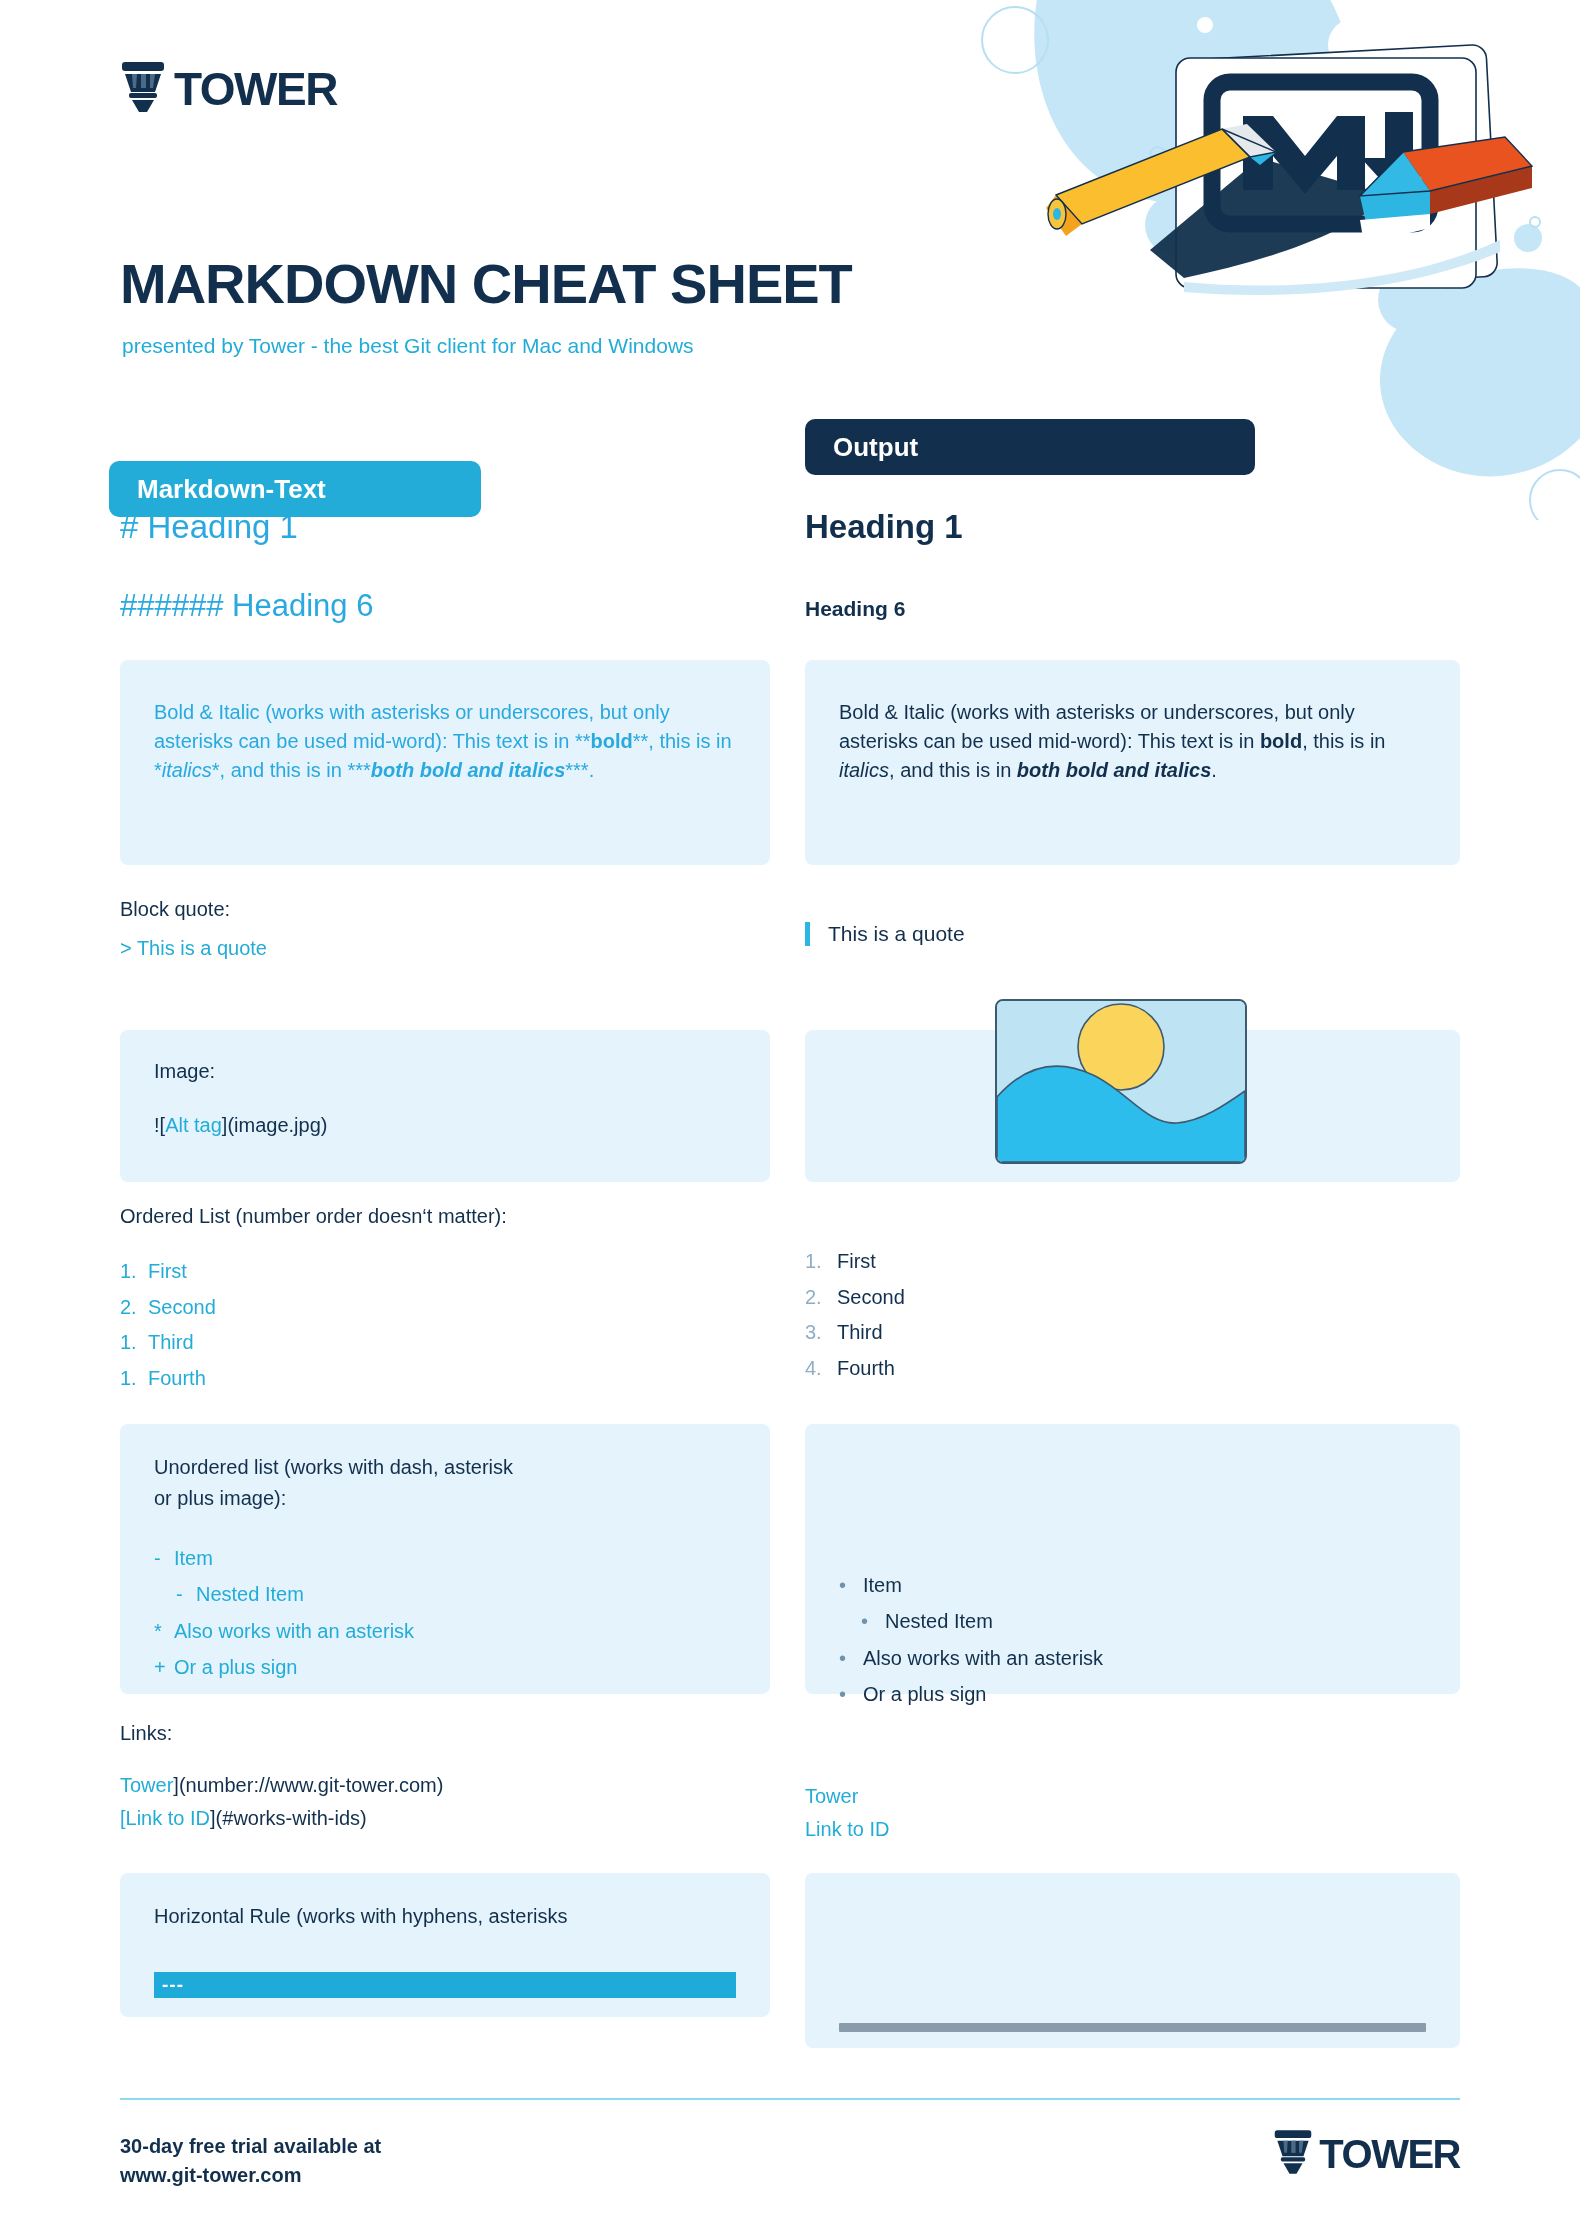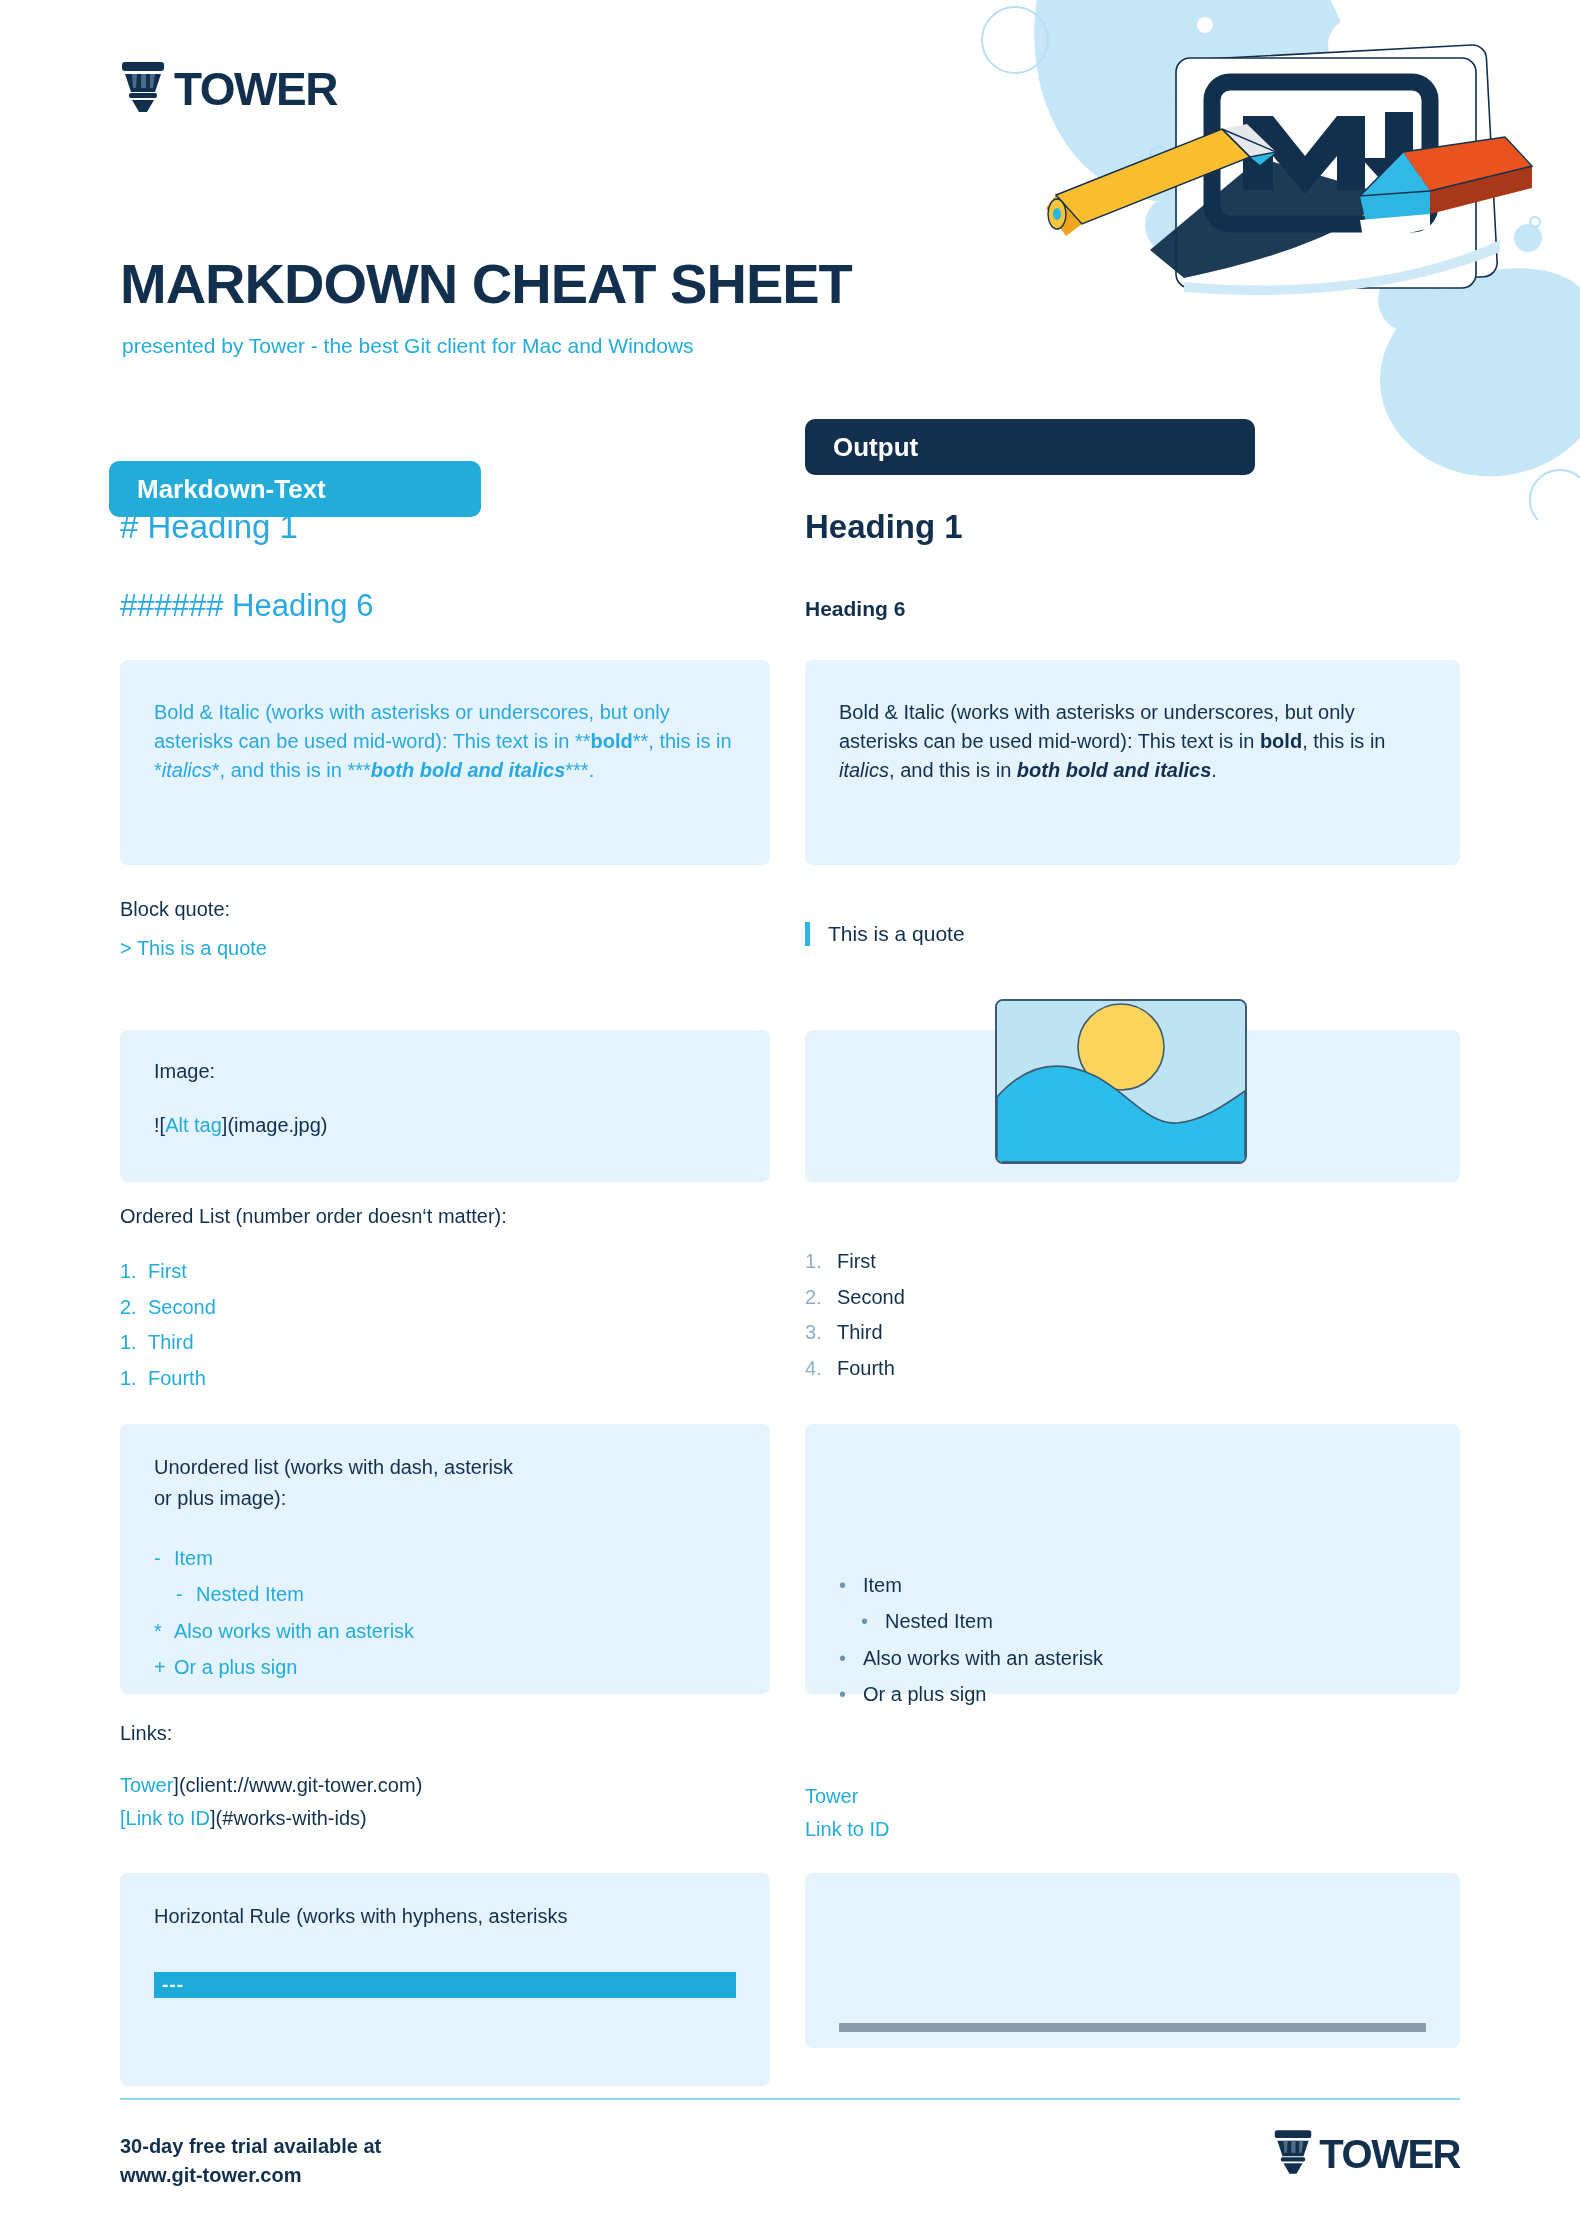--- a/index.html
+++ b/index.html
@@ -384,32 +384,32 @@
         <li class="li-row" style="line-height: 1.82;">
           <span class="li-mark" style="width: 24px; flex-basis: 24px; color: rgb(110, 147, 174);">•</span>
           <span style="color: rgb(18, 48, 77);">Or a plus sign</span>
         </li>
       </ul>
   </div>
 
   <div class="colL" style="top:1722px;">
     <div class="label">Links:</div>
     <div class="mono-line dark" style="margin-top:26px;">
-      <span class="md">Tower</span><span>](client://www.git-tower.com)</span>
+      <span class="md">Tower</span><span>](number://www.git-tower.com)</span>
     </div>
     <div class="mono-line dark" style="margin-top:4px;">
       <span class="md">[Link to ID</span><span>](#works-with-ids)</span>
     </div>
   </div>
   <div class="colR" style="top:1782px;">
     <div class="mono-line md">Tower</div>
     <div class="mono-line md" style="margin-top:4px;">Link to ID</div>
   </div>
 
-  <div class="colL card" style="top:1873px; height:213px; padding:32px 34px;">
+  <div class="colL card" style="top:1873px; height:144px; padding:32px 34px;">
     <div class="label">Horizontal Rule (works with hyphens, asterisks</div>
     <div class="hr-md-bar" style="margin-top:44px;">---</div>
   </div>
   <div class="colR card" style="top:1873px; height:175px; padding:32px 34px;">
     <div class="hr-out-bar" style="margin-top:118px;"></div>
   </div>
 
   <div id="footer-rule"></div>
   <div id="footer-text">
     <div>30-day free trial available at</div>

